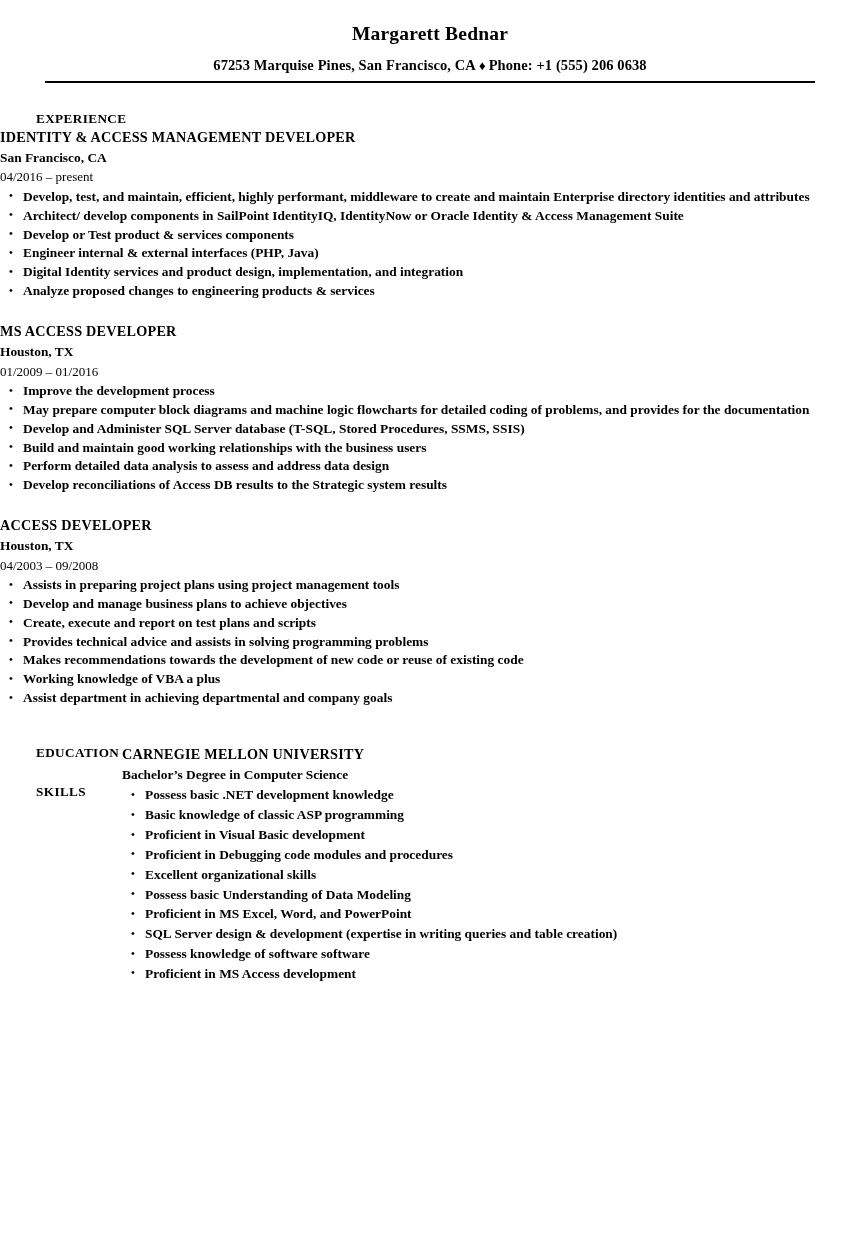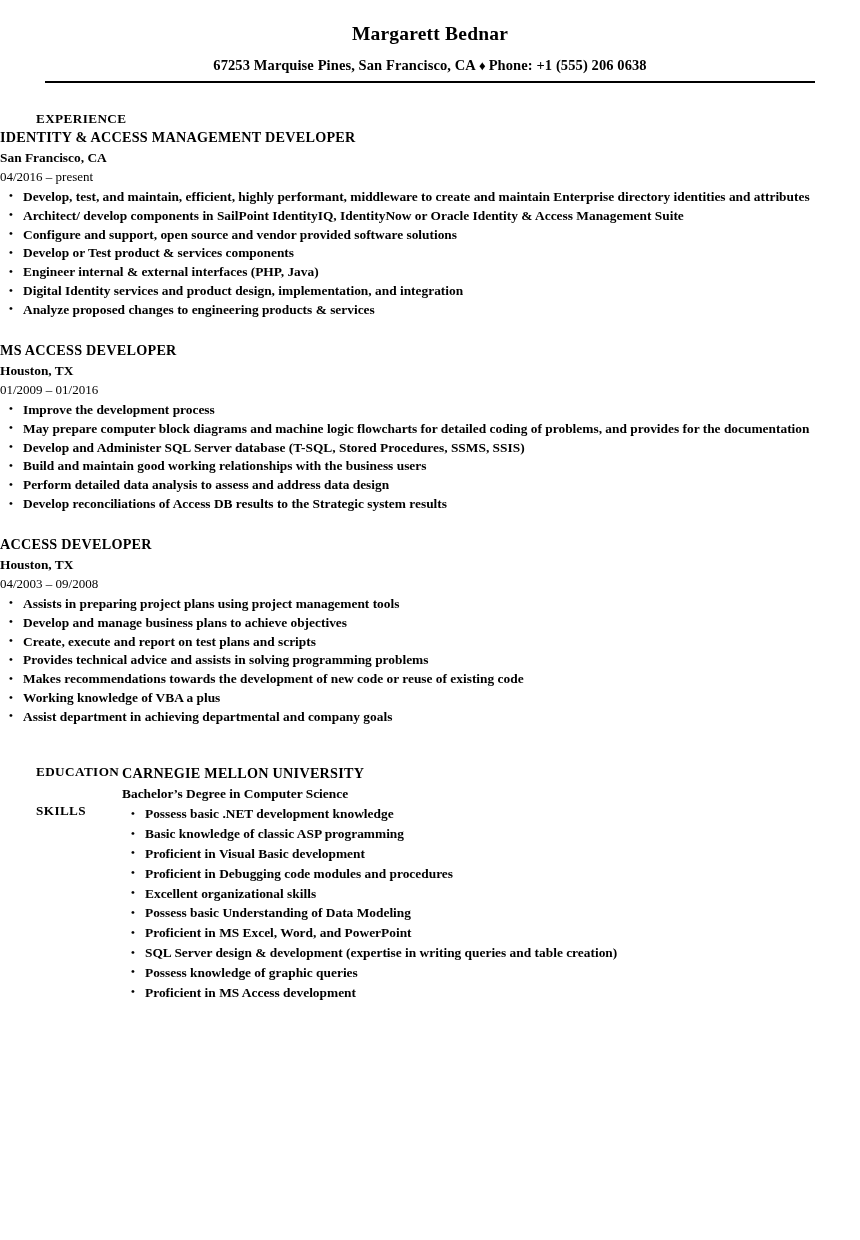--- a/index.html
+++ b/index.html
@@ -155,21 +155,20 @@
     <div class="section-label">EXPERIENCE</div>
     <div class="section-body">
 
       <div class="job">
         <div class="job-title">IDENTITY &amp; ACCESS MANAGEMENT DEVELOPER</div>
         <div class="job-location">San Francisco, CA</div>
         <div class="job-dates">04/2016 – present</div>
         <ul class="bullets">
           <li>Develop, test, and maintain, efficient, highly performant, middleware to create and maintain Enterprise directory identities and attributes</li>
           <li>Architect/ develop components in SailPoint IdentityIQ, IdentityNow or Oracle Identity &amp; Access Management Suite</li>
-          <li>Configure and support, open source and vendor provided software solutions</li>
           <li>Develop or Test product &amp; services components</li>
           <li>Engineer internal &amp; external interfaces (PHP, Java)</li>
           <li>Digital Identity services and product design, implementation, and integration</li>
           <li>Analyze proposed changes to engineering products &amp; services</li>
         </ul>
       </div>
 
       <div class="job">
         <div class="job-title">MS ACCESS DEVELOPER</div>
         <div class="job-location">Houston, TX</div>
@@ -215,19 +214,19 @@
     <div class="section-body skills-body">
       <ul class="bullets">
         <li>Possess basic .NET development knowledge</li>
         <li>Basic knowledge of classic ASP programming</li>
         <li>Proficient in Visual Basic development</li>
         <li>Proficient in Debugging code modules and procedures</li>
         <li>Excellent organizational skills</li>
         <li>Possess basic Understanding of Data Modeling</li>
         <li>Proficient in MS Excel, Word, and PowerPoint</li>
         <li>SQL Server design &amp; development (expertise in writing queries and table creation)</li>
-        <li>Possess knowledge of graphic queries</li>
+        <li>Possess knowledge of software software</li>
         <li>Proficient in MS Access development</li>
       </ul>
     </div>
   </div>
 
 </div>
 
 </body></html>

